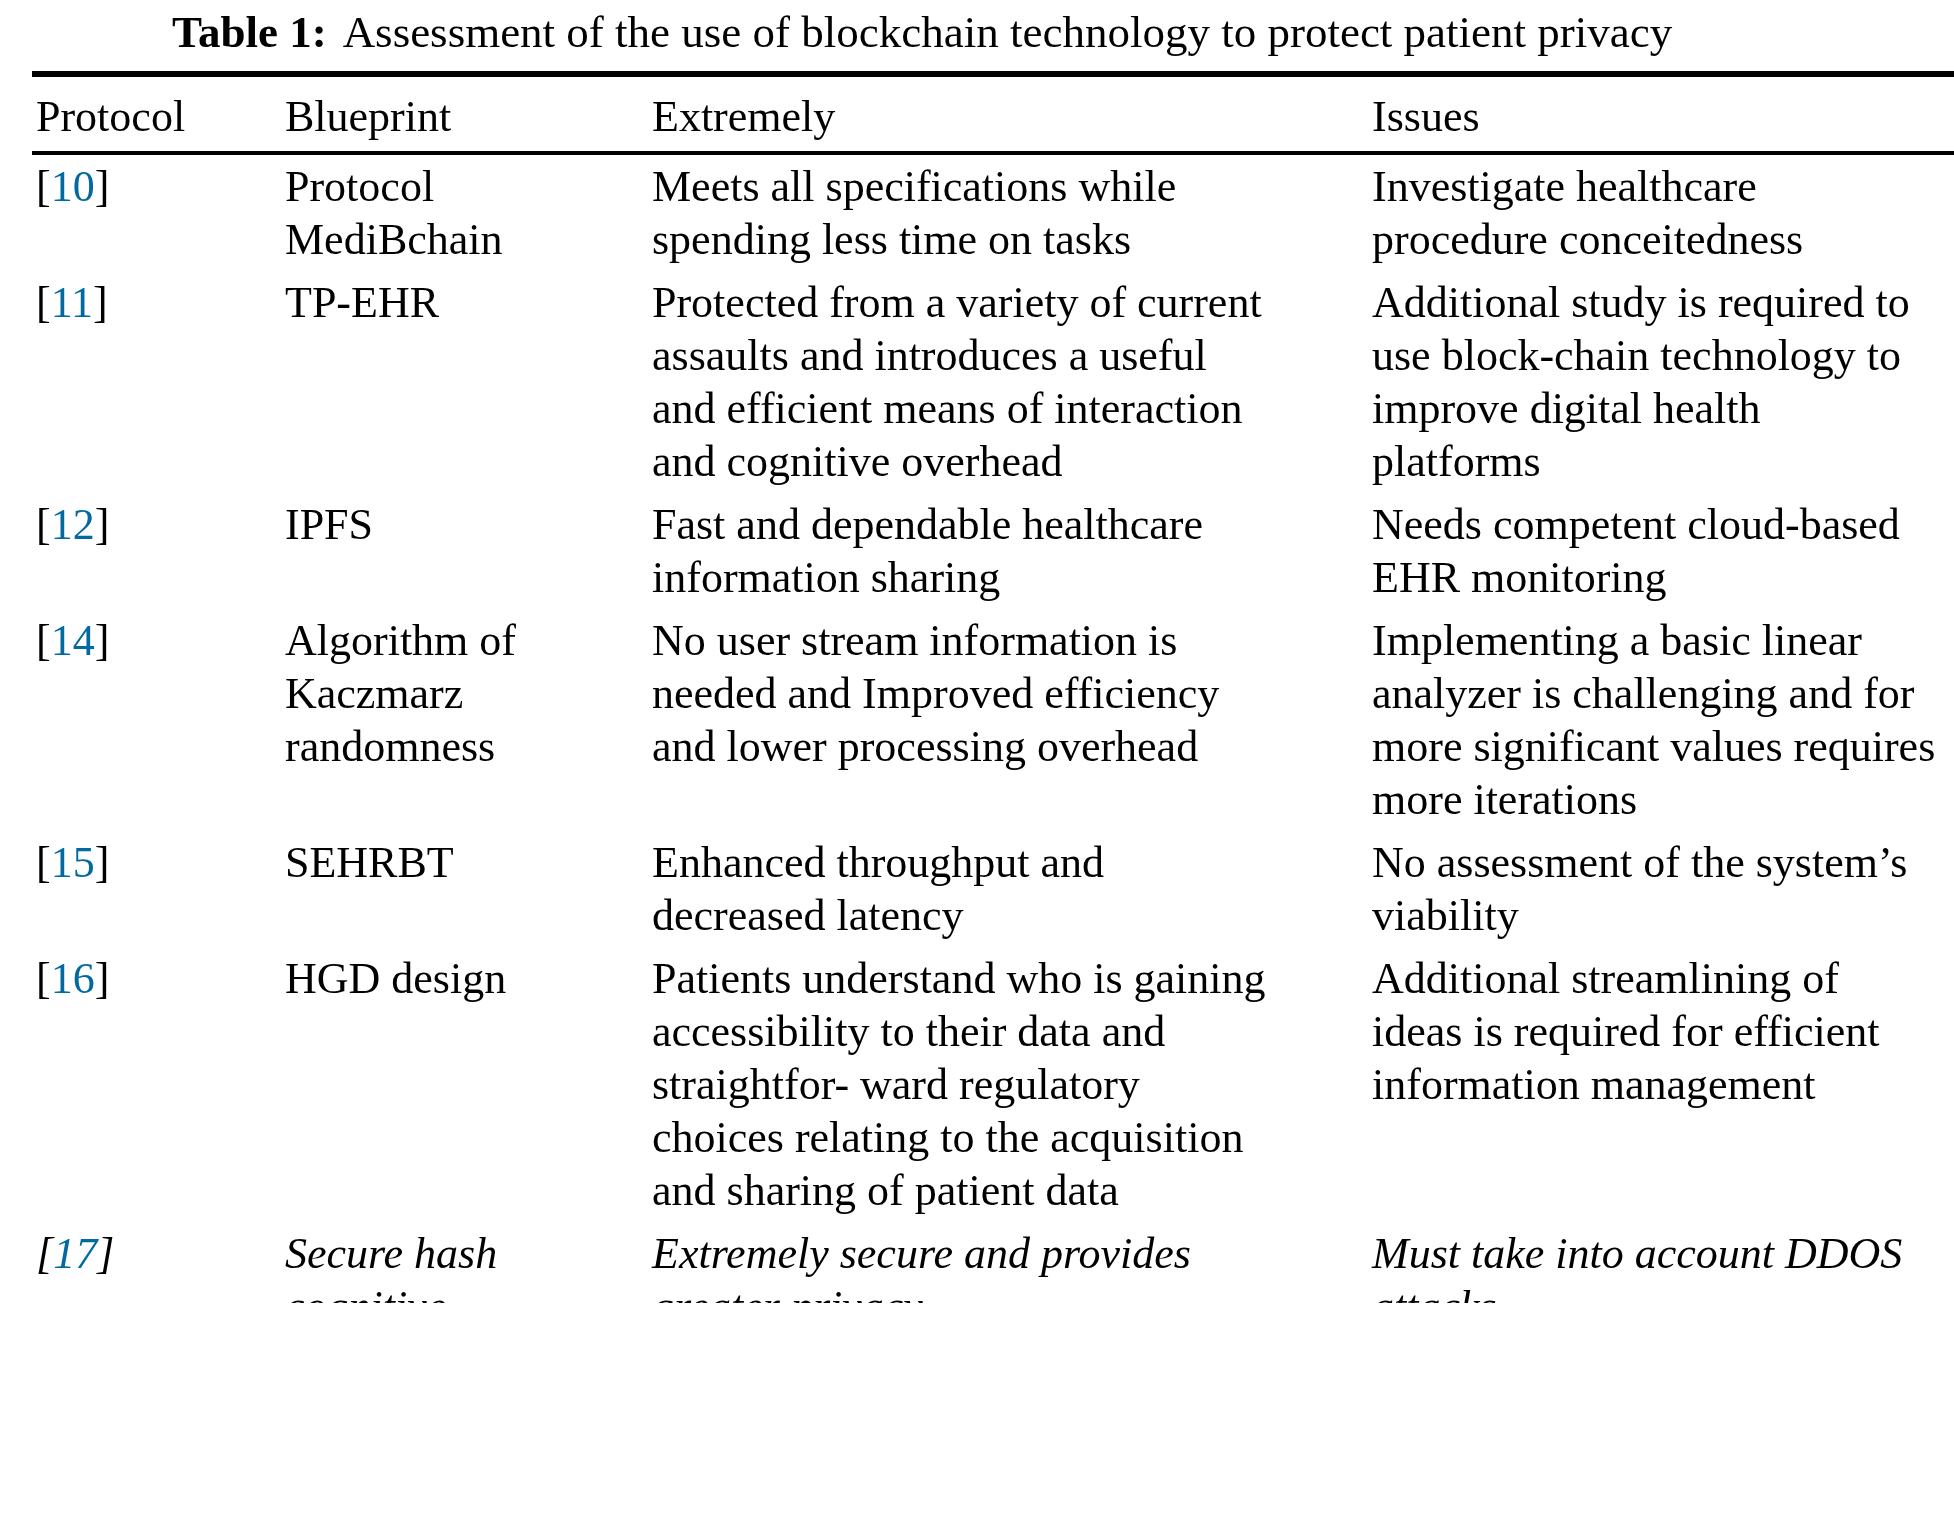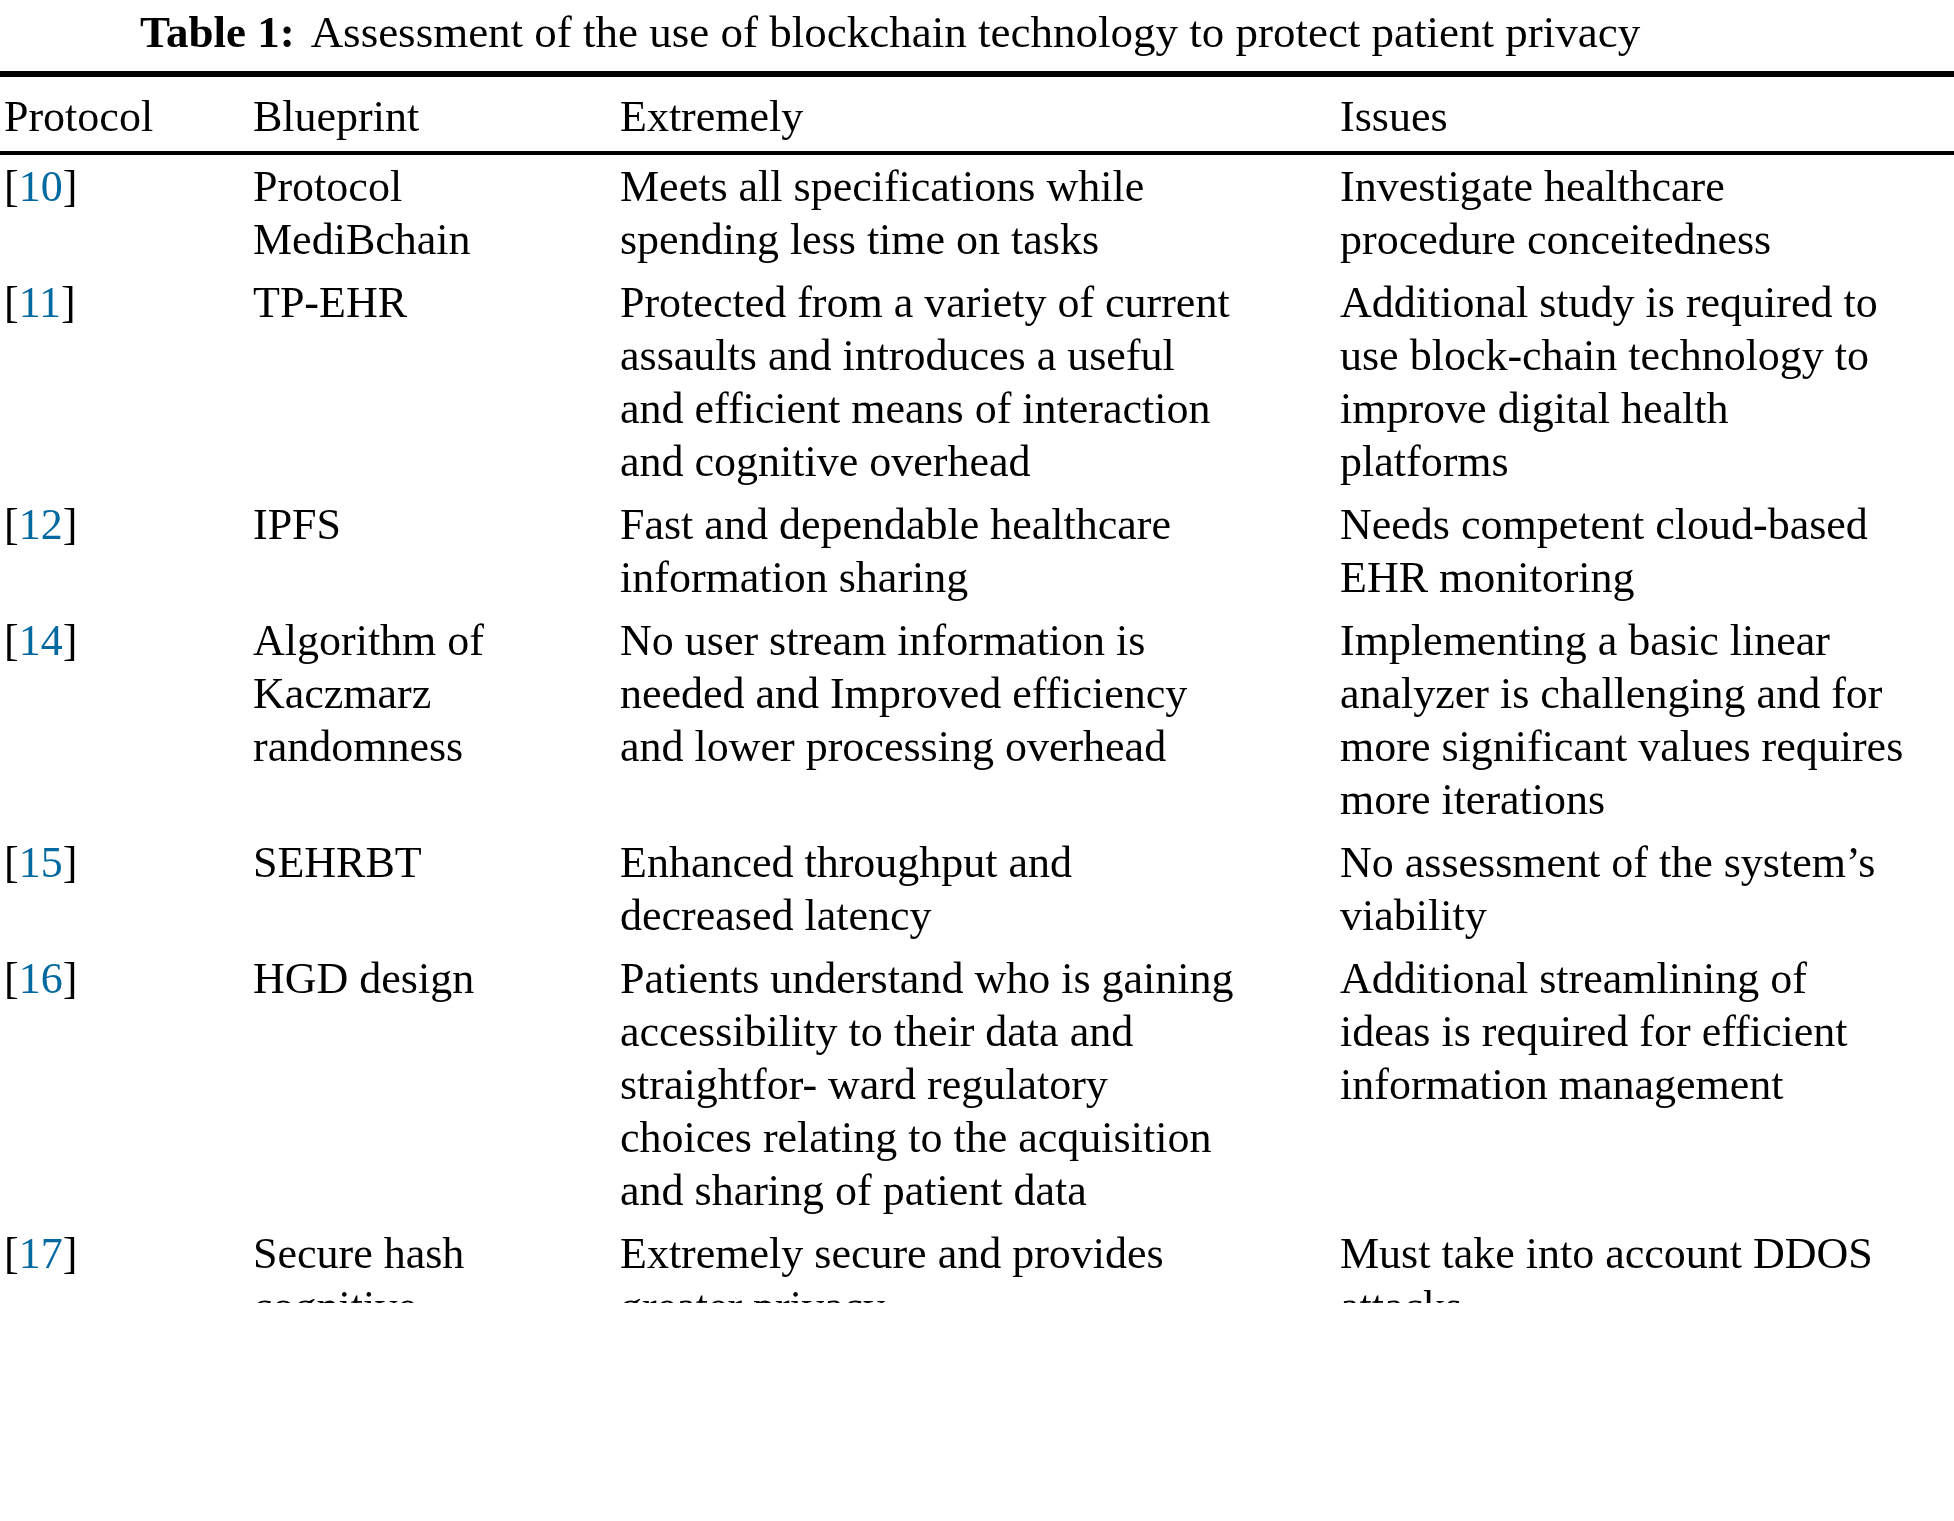--- a/index.html
+++ b/index.html
@@ -9,20 +9,21 @@
   }
   .page {
     position: relative;
     width: 1954px;
     height: 1303px;
     background: #ffffff;
     color: #000000;
     font-family: "Liberation Serif", "DejaVu Serif", serif;
     overflow: hidden;
     box-sizing: border-box;
+    padding-left: 32px;
   }
   .caption {
     margin: 6px 0 12px 140px;
     font-size: 45px;
     line-height: 53px;
     white-space: nowrap;
   }
   .caption .cap-label {
     font-weight: bold;
     margin-right: 16px;
@@ -47,20 +48,21 @@
     padding: 13px 0 8px 0;
   }
   thead th.first, tbody td.first { padding-left: 4px; }
   tbody td {
     vertical-align: top;
     padding: 5px 8px 5px 0;
     white-space: pre-line;
   }
   tbody tr:last-child td {
     border-bottom: 6px solid #000000;
+    font-style: italic;
   }
   .cite-num {
     color: #0369a1;
     text-decoration: none;
     cursor: pointer;
   }
 </style>
 </head>
 <body>
 

